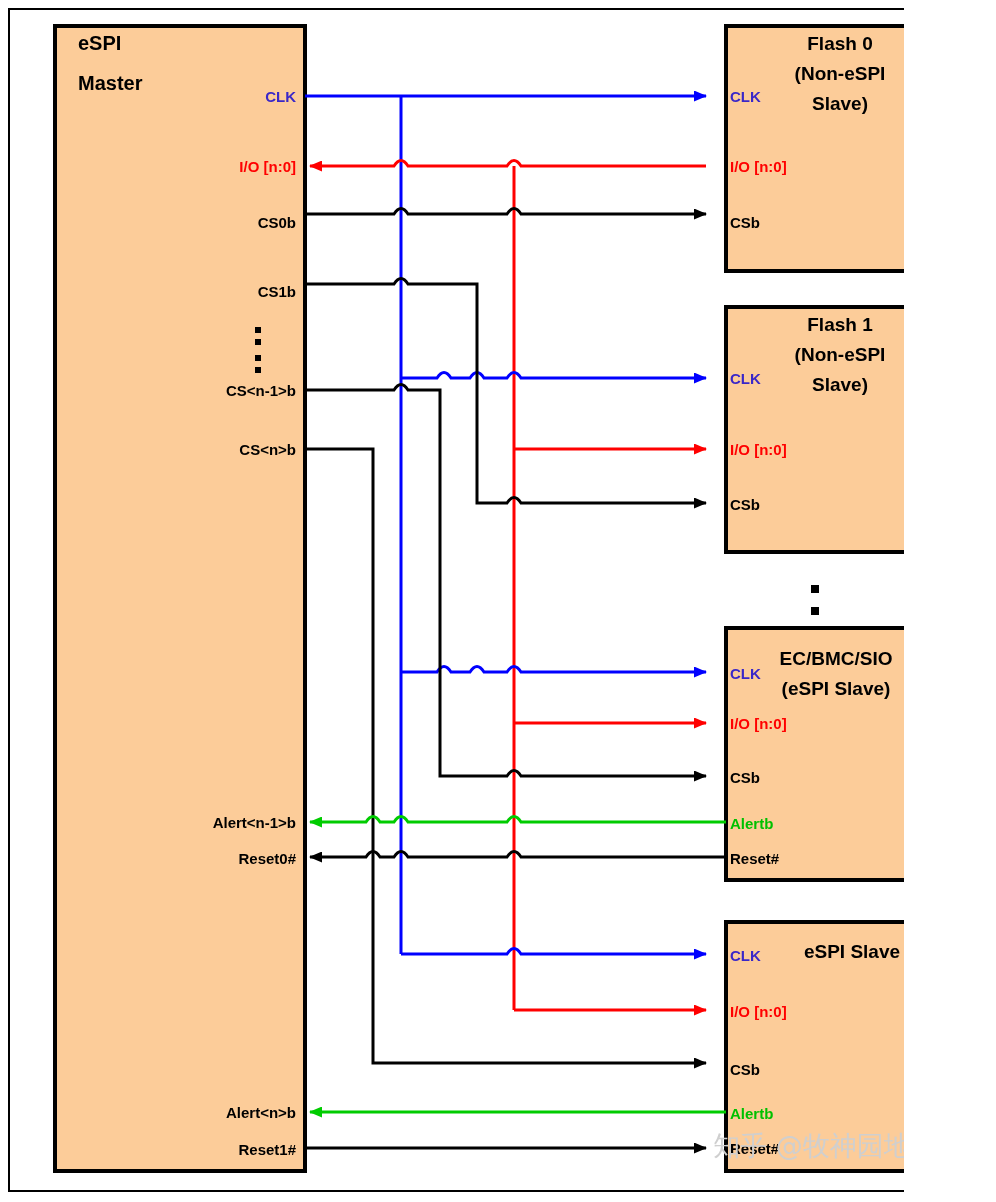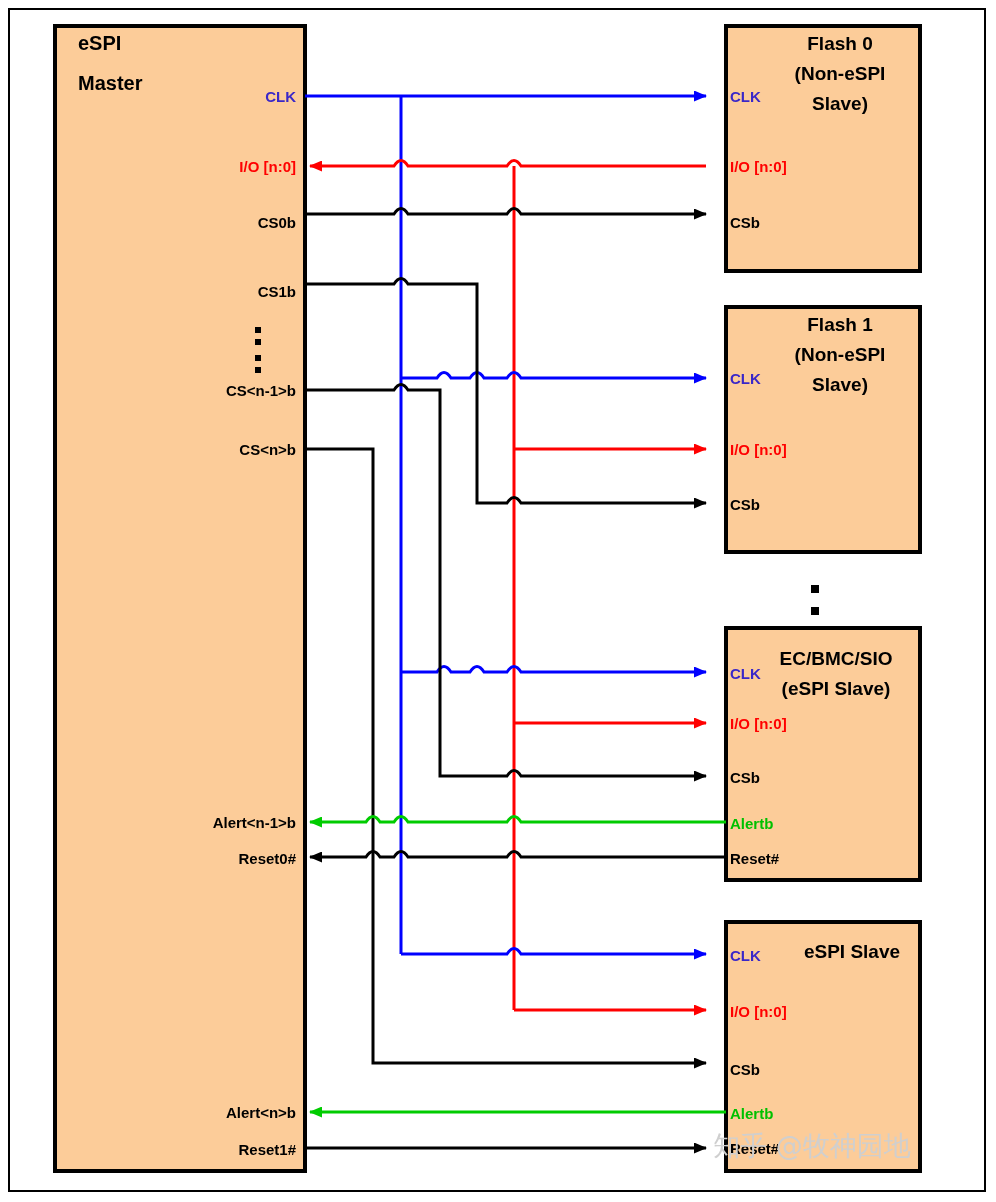--- a/index.html
+++ b/index.html
@@ -1,17 +1,17 @@
 <!DOCTYPE html>
 <html><head>
 <meta charset="utf-8">
 <style>
   html,body{margin:0;padding:0;background:#ffffff;}
   body{font-family:"Liberation Sans",sans-serif;}
-  #page{position:relative;width:996px;height:1202px;background:#ffffff;overflow:hidden;}
+  #page{position:relative;width:904px;height:1202px;background:#ffffff;overflow:hidden;}
   #frame{position:absolute;left:8px;top:8px;width:978px;height:1184px;border:2px solid #000;box-sizing:border-box;}
   svg#diagram{position:absolute;left:0;top:0;width:996px;height:1202px;}
   .blk-label{font-weight:bold;font-size:19px;fill:#000;}
   .pin{font-weight:bold;font-size:15px;}
   .pin-clk{fill:#3a27c8;}
   .pin-io{fill:#ff0000;}
   .pin-blk{fill:#000000;}
   .pin-alert{fill:#00c000;}
   .mtitle{font-weight:bold;font-size:20px;fill:#000;}
   .wm{font-size:27px;fill:#cfcfcf;font-family:"DejaVu Sans",sans-serif;}

